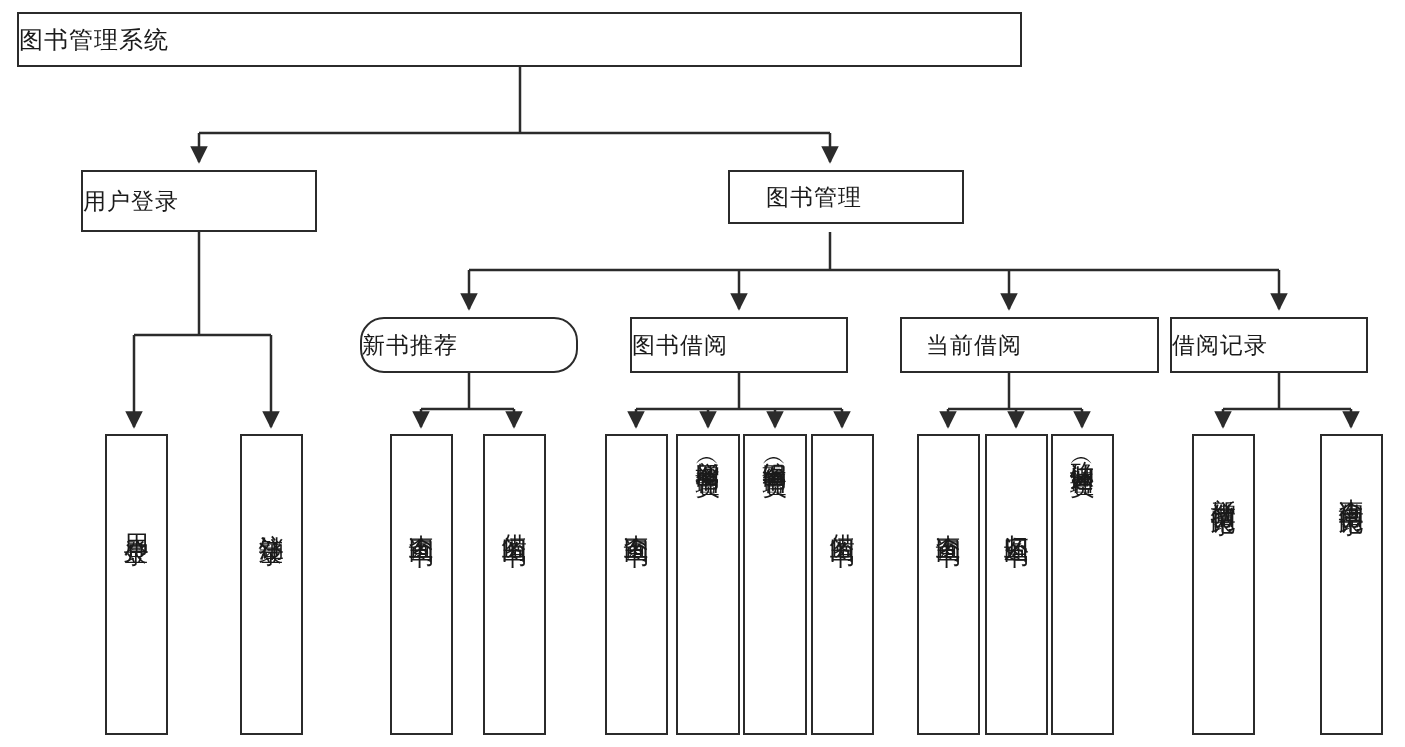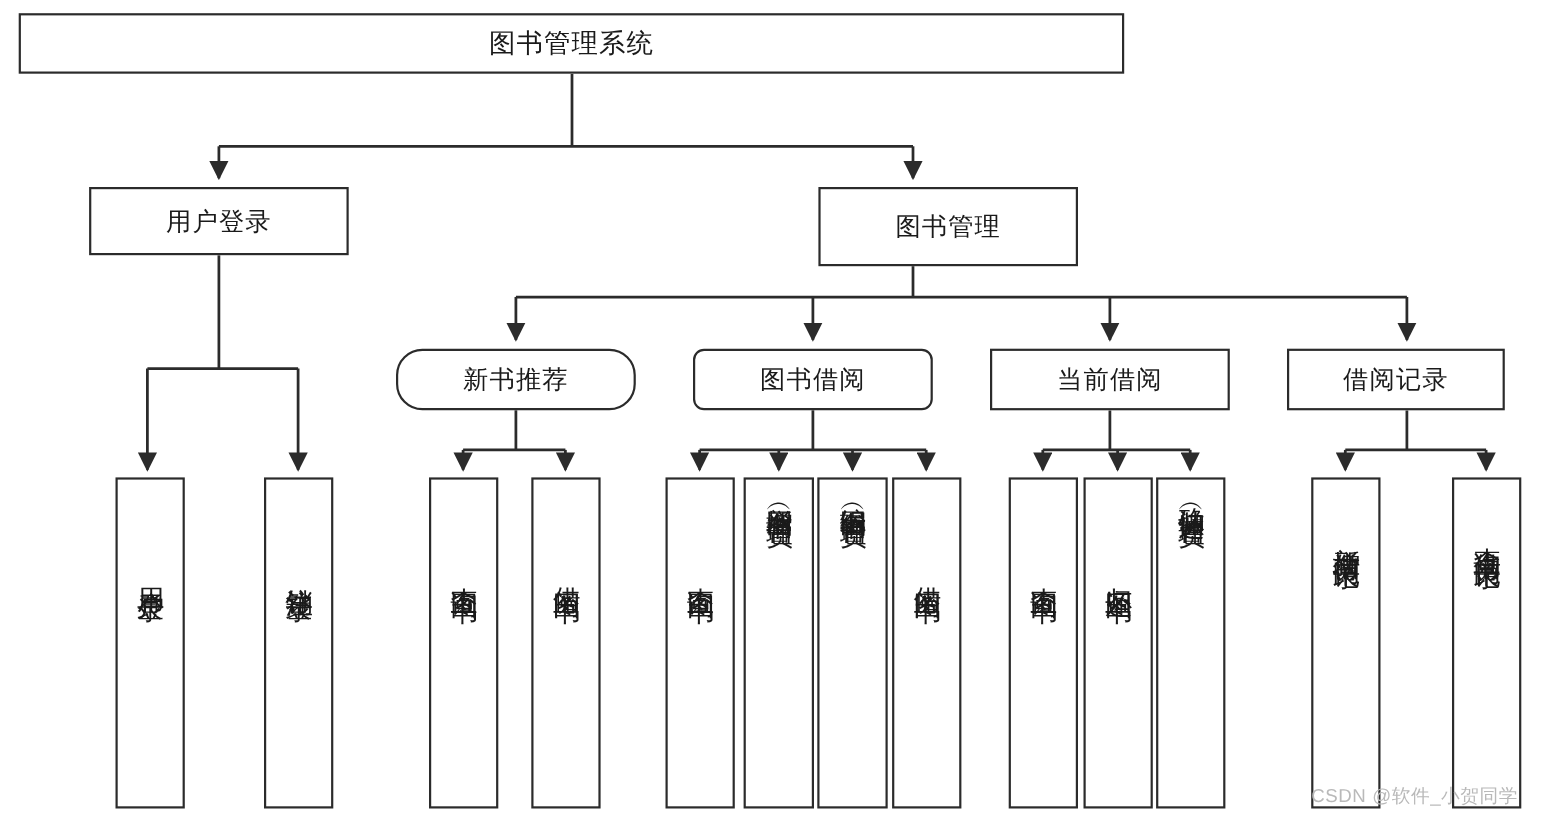--- a/index.html
+++ b/index.html
@@ -25,21 +25,20 @@
     height: 747px;
     pointer-events: none;
   }
   .node {
     position: absolute;
     box-sizing: border-box;
     border: 2.5px solid #2b2b2b;
     background: #ffffff;
     display: flex;
     align-items: center;
-    justify-content: center;
     color: #1a1a1a;
   }
   .node .lbl {
     display: block;
     text-align: center;
     line-height: 1.16;
   }
   
   .node.h .lbl {
     font-size: 23px;
@@ -130,31 +129,31 @@
     </g>
   </svg>
 
   <div class="node h root" style="left:17px; top:12px; width:1005px; height:55px;">
     <span class="lbl">图书管理系统</span>
   </div>
 
   <div class="node h" style="left:81px; top:170px; width:236px; height:62px;">
     <span class="lbl">用户登录</span>
   </div>
-  <div class="node h" style="left:744px; top:170px; width:236px; height:72px;">
+  <div class="node h" style="left:728px; top:170px; width:236px; height:54px;padding-left:36px;">
     <span class="lbl">图书管理</span>
   </div>
 
   <div class="node h" style="left:360px; top:317px; width:218px; height:56px;border-radius:24px;">
     <span class="lbl">新书推荐</span>
   </div>
-  <div class="node h" style="left:630px; top:317px; width:218px; height:56px;border-radius:10px;">
+  <div class="node h" style="left:630px; top:317px; width:218px; height:56px;">
     <span class="lbl">图书借阅</span>
   </div>
-  <div class="node h" style="left:900px; top:317px; width:218px; height:56px;">
+  <div class="node h" style="left:900px; top:317px; width:259px; height:56px;padding-left:24px;">
     <span class="lbl">当前借阅</span>
   </div>
   <div class="node h" style="left:1170px; top:317px; width:198px; height:56px;">
     <span class="lbl">借阅记录</span>
   </div>
 
   <div class="node v" style="left:105px; top:434px; width:63px; height:301px; padding-top:78px;">
     <span class="lbl">用户登录</span>
   </div>
   <div class="node v" style="left:240px; top:434px; width:63px; height:301px; padding-top:78px;">
@@ -187,15 +186,14 @@
   <div class="node v tall" style="left:1051px; top:434px; width:63px; height:301px; padding-top:6px;">
     <span class="lbl">确认归还（管理员）</span>
   </div>
   <div class="node v" style="left:1192px; top:434px; width:63px; height:301px; padding-top:42px;">
     <span class="lbl">新增借阅记录</span>
   </div>
   <div class="node v" style="left:1320px; top:434px; width:63px; height:301px; padding-top:42px;">
     <span class="lbl">查询借阅记录</span>
   </div>
 
-  <div class="watermark" style="left:1192px; top:712px;">CSDN @软件_小贺同学</div>
 
 </div>
 
 </body></html>

